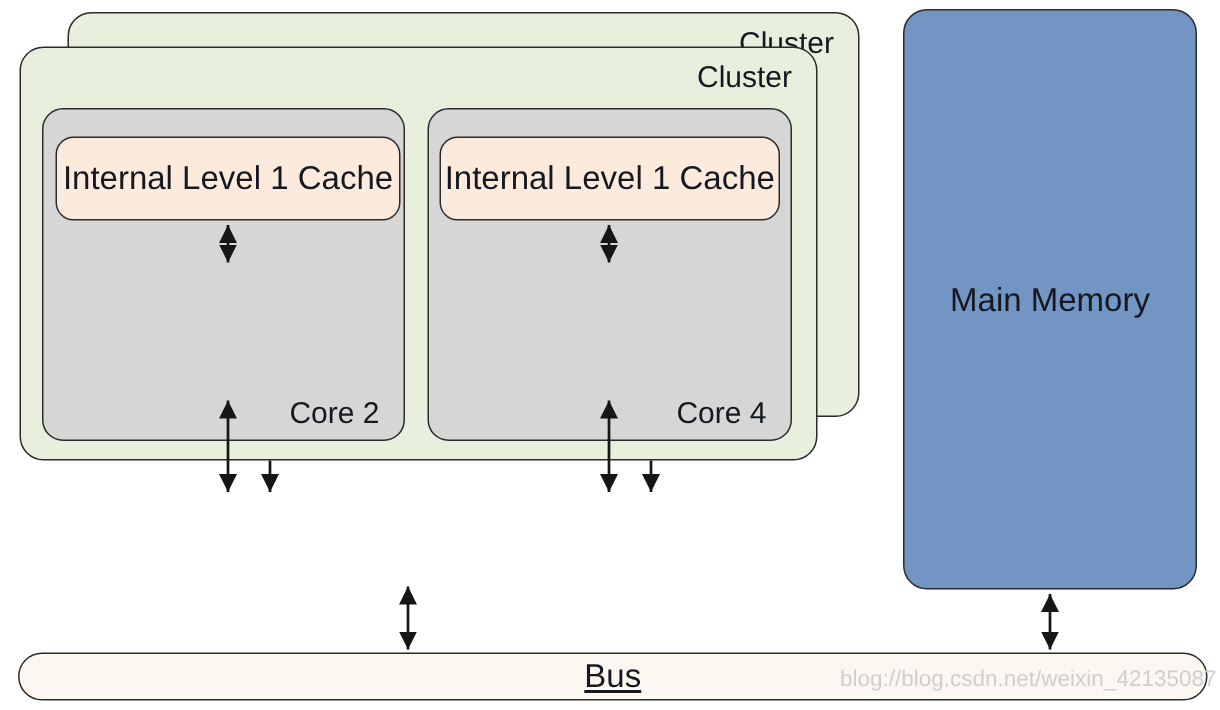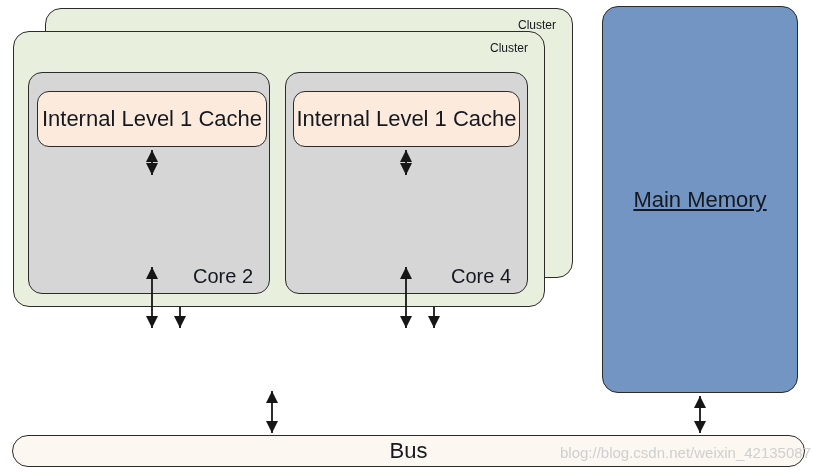--- a/index.html
+++ b/index.html
@@ -18,21 +18,21 @@
     box-sizing: border-box;
   }
   .cluster {
     background: var(--cluster-fill, #e9efdd);
     border-radius: 16px;
   }
   .cluster-label {
     position: absolute;
     top: 9px;
     right: 16px;
-    font-size: 12px;
+    font-size: 20px;
     white-space: nowrap;
   }
   .core {
     background: var(--core-fill, #d6d6d7);
     border-radius: 14px;
   }
   .core-label {
     position: absolute;
     bottom: 5px;
     right: 16px;
@@ -49,21 +49,20 @@
   .cache-label, .memory-label, .bus-label {
     font-size: 22px;
     white-space: nowrap;
   }
   .memory {
     background: var(--memory-fill, #7295c4);
     border-radius: 16px;
     display: flex;
     align-items: center;
     justify-content: center;
-    text-decoration: underline;
   }
   .bus {
     background: var(--bus-fill, #fdf7f1);
     border-radius: 16px;
     display: flex;
     align-items: center;
     justify-content: center;
   }
   #arrow-overlay {
     position: absolute;
@@ -106,21 +105,21 @@
   <div class="box cache" style="left:293px; top:91px; width:227px; height:56px;">
     <span class="cache-label">Internal Level 1 Cache</span>
   </div>
 
 
 
   <div class="box memory" style="left:602px; top:6px; width:196px; height:387px;">
     <span class="memory-label">Main Memory</span>
   </div>
 
-  <div class="box bus" style="left:12px; top:435px; width:793px; height:32px;">
+  <div class="box bus" style="left:12px; top:435px; width:793px; height:32px;text-decoration:underline;">
     <span class="bus-label">Bus</span>
   </div>
 
   <svg id="arrow-overlay" viewBox="0 0 813 473" xmlns="http://www.w3.org/2000/svg">
     <defs>
       <marker id="ah" markerUnits="userSpaceOnUse" markerWidth="12" markerHeight="12" viewBox="0 0 10 10" refX="10" refY="5" orient="auto-start-reverse">
         <path d="M0,0 L10,5 L0,10 Z" fill="#161616"></path>
       </marker>
     </defs>
     <line x1="152" y1="150" x2="152" y2="175" stroke="#161616" stroke-width="1.8" marker-start="url(#ah)" marker-end="url(#ah)"></line>

